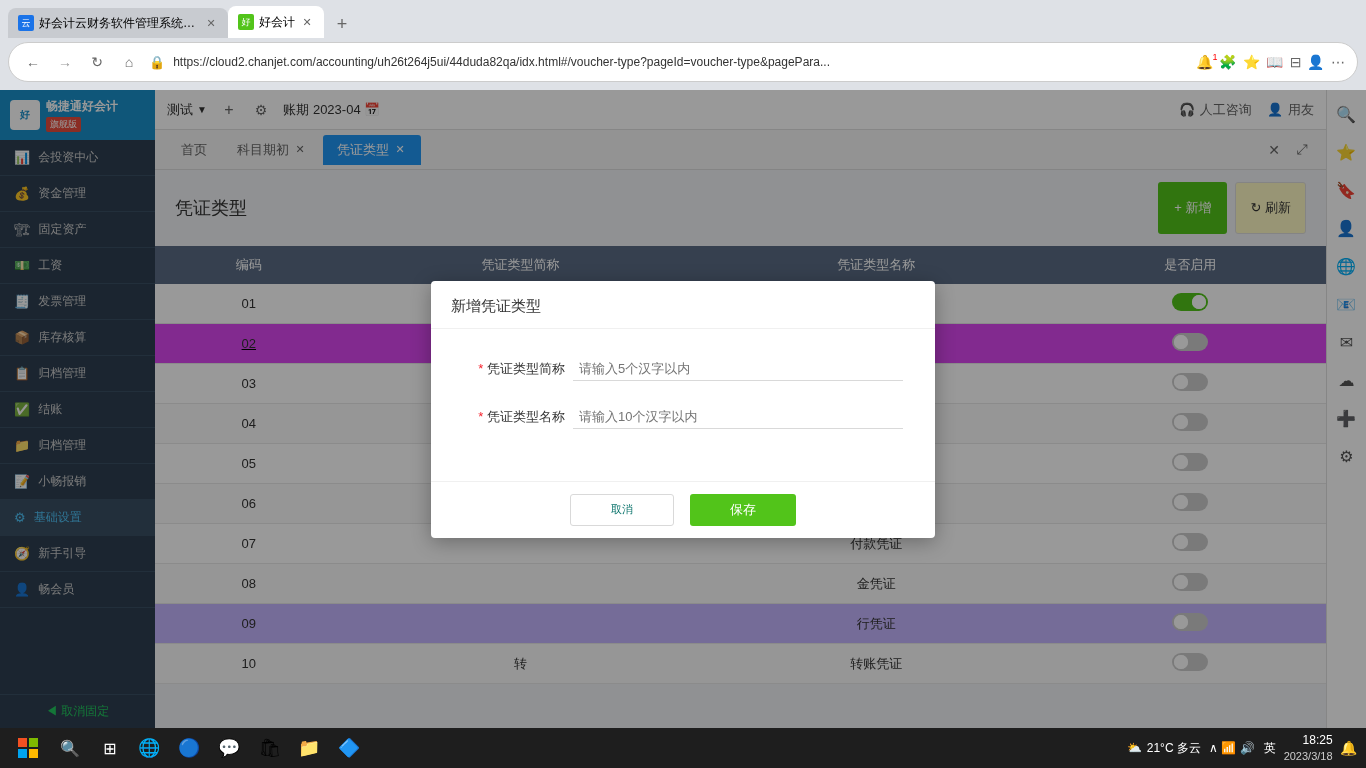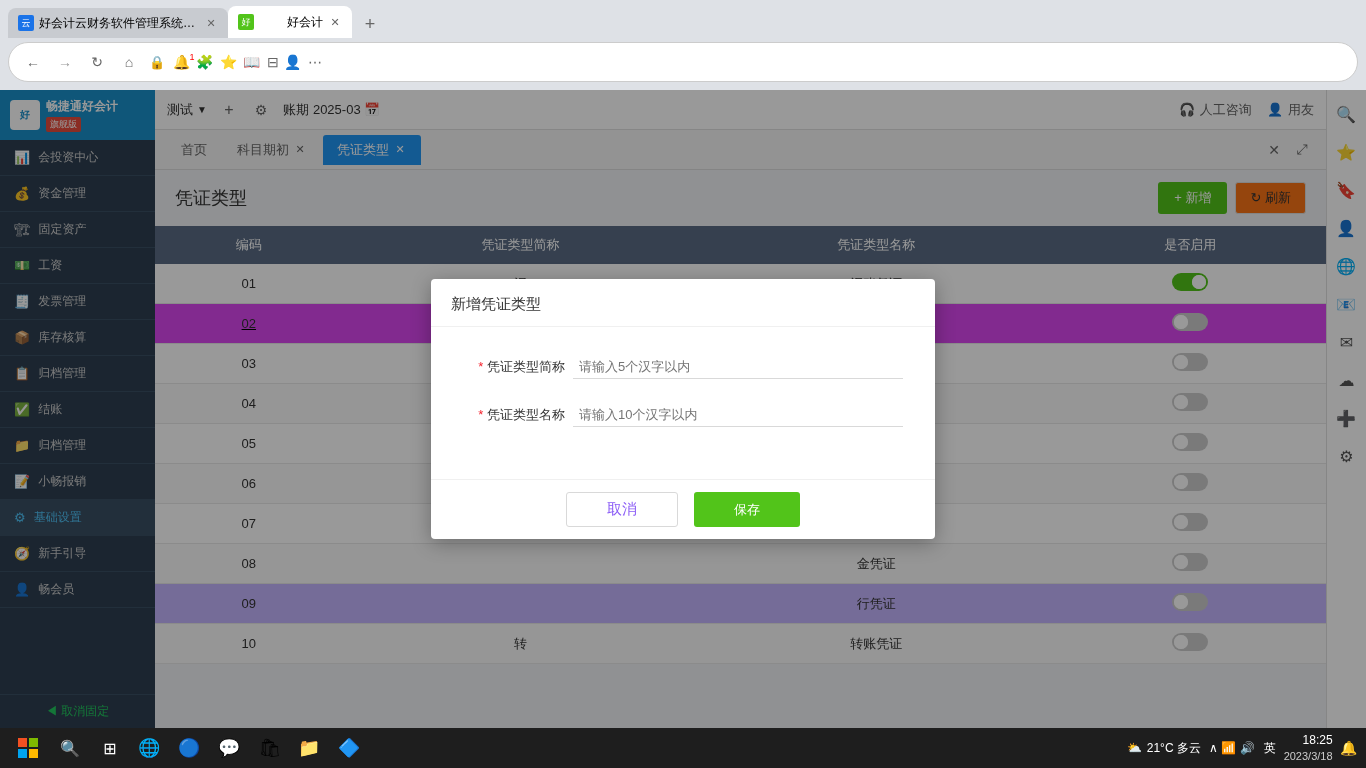--- a/index.html
+++ b/index.html
@@ -18,32 +18,33 @@
 <div style="height:90px; background:#dee1e6;">
 
   <div style="display:flex; align-items:flex-end; height:38px; background:#dee1e6; padding-left:8px; padding-top:6px;">
     <div style="display:flex;align-items:center;height:30px;padding:0 10px;border-radius:8px 8px 0 0;background:#c8cbd0;font-size:12px;gap:5px;max-width:220px;">
       <div style="width:16px;height:16px;background:#1a73e8;border-radius:2px;display:flex;align-items:center;justify-content:center;color:#fff;font-size:9px;">云</div>
       <span style="overflow:hidden;text-overflow:ellipsis;white-space:nowrap;max-width:160px;">好会计云财务软件管理系统_会计</span>
       <div style="width:14px;height:14px;display:flex;align-items:center;justify-content:center;border-radius:50%;color:#666;font-size:11px;cursor:pointer;">✕</div>
     </div>
     <div style="display:flex;align-items:center;height:32px;padding:0 10px;border-radius:8px 8px 0 0;background:#fff;font-size:12px;gap:5px;max-width:160px;">
       <div style="width:16px;height:16px;background:#52c41a;border-radius:2px;display:flex;align-items:center;justify-content:center;color:#fff;font-size:9px;">好</div>
-      <span style="overflow:hidden;text-overflow:ellipsis;white-space:nowrap;max-width:100px;margin-left:28px;">好会计</span>
+      <span style="overflow:hidden;text-overflow:ellipsis;white-space:nowrap;max-width:100px;">好会计</span>
       <div style="width:14px;height:14px;display:flex;align-items:center;justify-content:center;border-radius:50%;color:#666;font-size:11px;cursor:pointer;">✕</div>
     </div>
     <div style="width:28px;height:28px;display:flex;align-items:center;justify-content:center;border-radius:50%;cursor:pointer;color:#666;font-size:18px;margin-left:4px;">+</div>
   </div>
 
   <div style="display:flex;align-items:center;height:40px;background:#fff;margin:4px 8px;border-radius:20px;padding:0 12px;gap:8px;border:1px solid #ccc;">
     <div style="width:24px;height:24px;display:flex;align-items:center;justify-content:center;cursor:pointer;color:#666;font-size:14px;">←</div>
     <div style="width:24px;height:24px;display:flex;align-items:center;justify-content:center;cursor:pointer;color:#999;font-size:14px;">→</div>
     <div style="width:24px;height:24px;display:flex;align-items:center;justify-content:center;cursor:pointer;color:#666;font-size:14px;">↻</div>
     <div style="width:24px;height:24px;display:flex;align-items:center;justify-content:center;cursor:pointer;color:#666;font-size:14px;">⌂</div>
     <div style="color:#666;font-size:13px;">🔒</div>
+    <span style="flex:1;font-size:12px;color:#333;overflow:hidden;text-overflow:ellipsis;white-space:nowrap;">https://cloud2.chanjet.com/accounting/uh26t264j5ui/44duda82qa/idx.html#/voucher-type?pageId=voucher-type&amp;pagePara...</span>
     <div style="display:flex;gap:6px;align-items:center;color:#666;font-size:14px;">
       <span style="cursor:pointer;position:relative;">🔔<sup style="color:red;font-size:9px;position:absolute;top:-2px;right:-4px;">1</sup></span>
       <span style="cursor:pointer;">🧩</span>
       <span style="cursor:pointer;">⭐</span>
       <span style="cursor:pointer;">📖</span>
       <span style="cursor:pointer;">⊟</span>
       <span style="cursor:pointer;">👤</span>
       <span style="cursor:pointer;">⋯</span>
     </div>
   </div>
@@ -120,21 +121,21 @@
 
     <div style="height:40px;background:#fff;border-bottom:1px solid #e0e0e0;display:flex;align-items:center;padding:0 12px;gap:12px;flex-shrink:0;">
       <div style="display:flex;align-items:center;gap:4px;cursor:pointer;color:#333;font-size:13px;">
         <span>测试</span>
         <span style="font-size:10px;">▼</span>
       </div>
       <div style="width:20px;height:20px;display:flex;align-items:center;justify-content:center;cursor:pointer;font-size:16px;color:#666;">+</div>
       <div style="width:20px;height:20px;display:flex;align-items:center;justify-content:center;cursor:pointer;font-size:14px;color:#666;">⚙</div>
       <div style="display:flex;align-items:center;gap:4px;color:#333;font-size:13px;">
         <span>账期</span>
-        <span>2025-03</span>
+        <span>2023-04</span>
         <span style="cursor:pointer;font-size:13px;">📅</span>
       </div>
       <div style="margin-left:auto;display:flex;align-items:center;gap:16px;">
         <div style="display:flex;align-items:center;gap:4px;color:#666;font-size:13px;cursor:pointer;">
           <span>🎧</span>
           <span>人工咨询</span>
         </div>
         <div style="display:flex;align-items:center;gap:4px;color:#666;font-size:13px;cursor:pointer;">
           <span>👤</span>
           <span>用友</span>
@@ -159,21 +160,21 @@
         <div style="width:24px;height:24px;display:flex;align-items:center;justify-content:center;cursor:pointer;color:#666;font-size:14px;">⤢</div>
       </div>
     </div>
 
     <div style="flex:1;overflow:auto;background:#f0f2f5;position:relative;">
 
       <div style="display:flex;align-items:center;justify-content:space-between;padding:12px 20px;background:#f0f2f5;">
         <h2 style="font-size:18px;color:#333;font-weight:500;">凭证类型</h2>
         <div style="display:flex;gap:8px;">
           <button style="background:#52c41a;color:#fff;border:none;padding:6px 16px;border-radius:3px;cursor:pointer;font-size:13px;">+ 新增</button>
-          <button style="background:#f97316;color:#333;border:1px solid #ddd;padding:6px 14px;border-radius:3px;cursor:pointer;font-size:13px;">↻ 刷新</button>
+          <button style="background:#fef9c3;color:#333;border:1px solid #ddd;padding:16px 14px;border-radius:3px;cursor:pointer;font-size:13px;">↻ 刷新</button>
         </div>
       </div>
 
       <div style="padding:0 0 0 0;">
         <table style="width:100%;border-collapse:collapse;">
           <thead>
             <tr>
               <th style="background:#5b6c84;color:#fff;padding:10px 16px;text-align:center;font-size:13px;font-weight:normal;">编码</th>
               <th style="background:#5b6c84;color:#fff;padding:10px 16px;text-align:center;font-size:13px;font-weight:normal;">凭证类型简称</th>
               <th style="background:#5b6c84;color:#fff;padding:10px 16px;text-align:center;font-size:13px;font-weight:normal;">凭证类型名称</th>
@@ -275,21 +276,21 @@
         </div>
         <div style="display:flex;align-items:center;margin-bottom:24px;">
           <label style="width:110px;text-align:right;font-size:13px;color:#333;flex-shrink:0;padding-right:8px;">
             <span style="color:#f5222d;">*</span>
             <span>凭证类型名称</span>
           </label>
           <input type="text" style="flex: 1 1 0%; border-top: none; border-right: none; border-left: none; border-image: initial; border-bottom: 1px solid rgb(217, 217, 217); padding: 4px 6px; font-size: 13px; color: rgb(153, 153, 153); outline: none; background: transparent;" placeholder="请输入10个汉字以内">
         </div>
       </div>
       <div style="padding:12px 20px;display:flex;justify-content:center;gap:16px;border-top:1px solid #f0f0f0;">
-        <button style="background:#fff;color:#8b5cf6;border:1px solid #d9d9d9;padding:7px 40px;border-radius:3px;cursor:pointer;font-size:15px;">取消</button>
+        <button style="background:#fff;color:#0f766e;border:1px solid #d9d9d9;padding:7px 40px;border-radius:3px;cursor:pointer;font-size:11px;">取消</button>
         <button style="background:#52c41a;color:#fff;border:none;padding:7px 40px;border-radius:3px;cursor:pointer;font-size:13px;">保存</button>
       </div>
     </div>
   </div>
 </div>
 
 <div style="height:40px;background:#1e1e1e;display:flex;align-items:center;padding:0 8px;gap:4px;">
   <div style="width:40px;height:36px;display:flex;align-items:center;justify-content:center;cursor:pointer;">
     <svg width="20" height="20" viewBox="0 0 20 20">
         <rect x="0" y="0" width="9" height="9" fill="#f25022"></rect>

